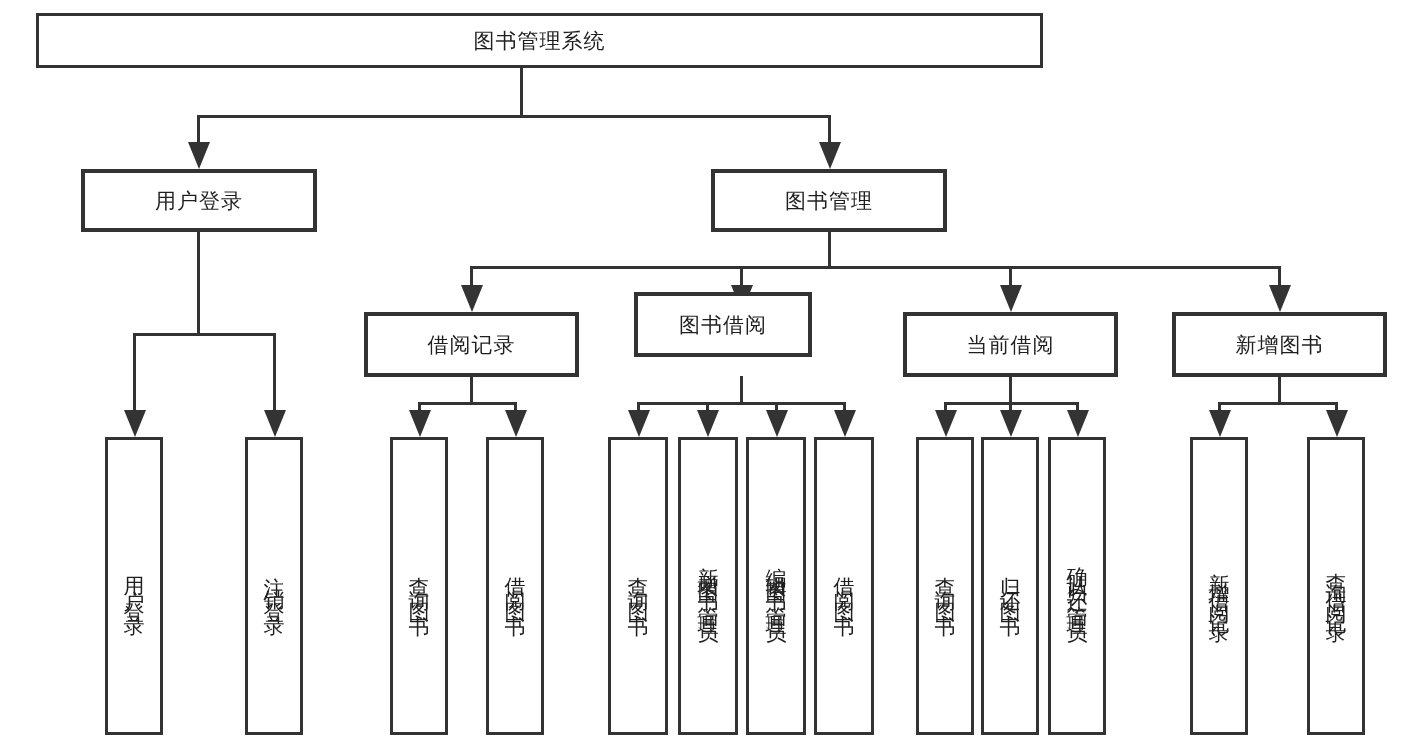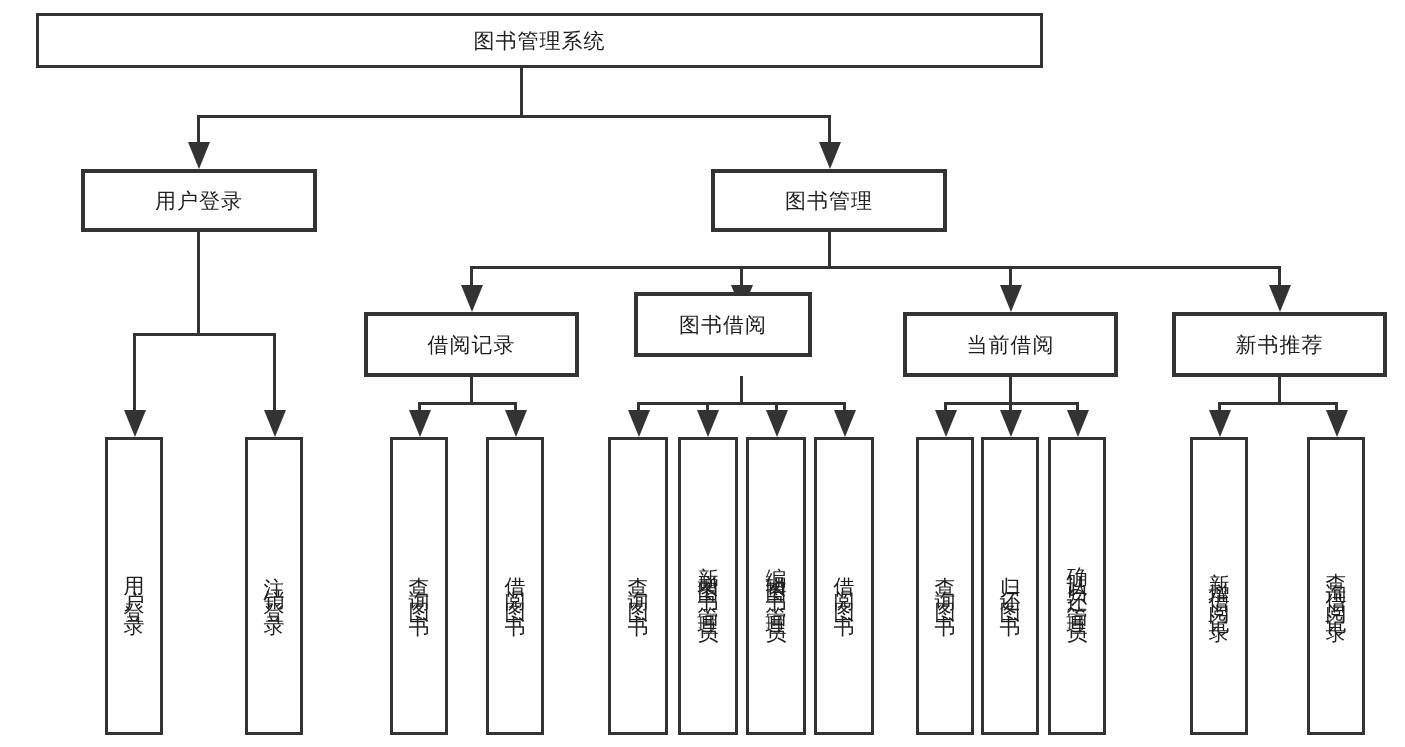--- a/index.html
+++ b/index.html
@@ -118,21 +118,21 @@
   <div class="box" style="left:364px; top:312px; width:215px; height:65px;">
     <span>借阅记录</span>
   </div>
   <div class="box" style="left:634px; top:292px; width:178px; height:65px;text-align:center;">
     <span>图书借阅</span>
   </div>
   <div class="box" style="left:903px; top:312px; width:215px; height:65px;align-items:center;">
     <span>当前借阅</span>
   </div>
   <div class="box" style="left:1172px; top:312px; width:215px; height:65px;">
-    <span>新书推荐</span>
+    <span>新增图书</span>
   </div>
 
   <div class="line" style="left:470px; top:376px; width:3px; height:29px;"></div>
   <div class="line" style="left:418px; top:402px; width:99px; height:3px;"></div>
   <div class="line" style="left:418px; top:402px; width:3px; height:12px;"></div>
   <div class="arrow" style="left:409px; top:410px;"></div>
   <div class="line" style="left:514px; top:402px; width:3px; height:12px;"></div>
   <div class="arrow" style="left:505px; top:410px;"></div>
 
   <div class="line" style="left:740px; top:376px; width:3px; height:29px;"></div>

